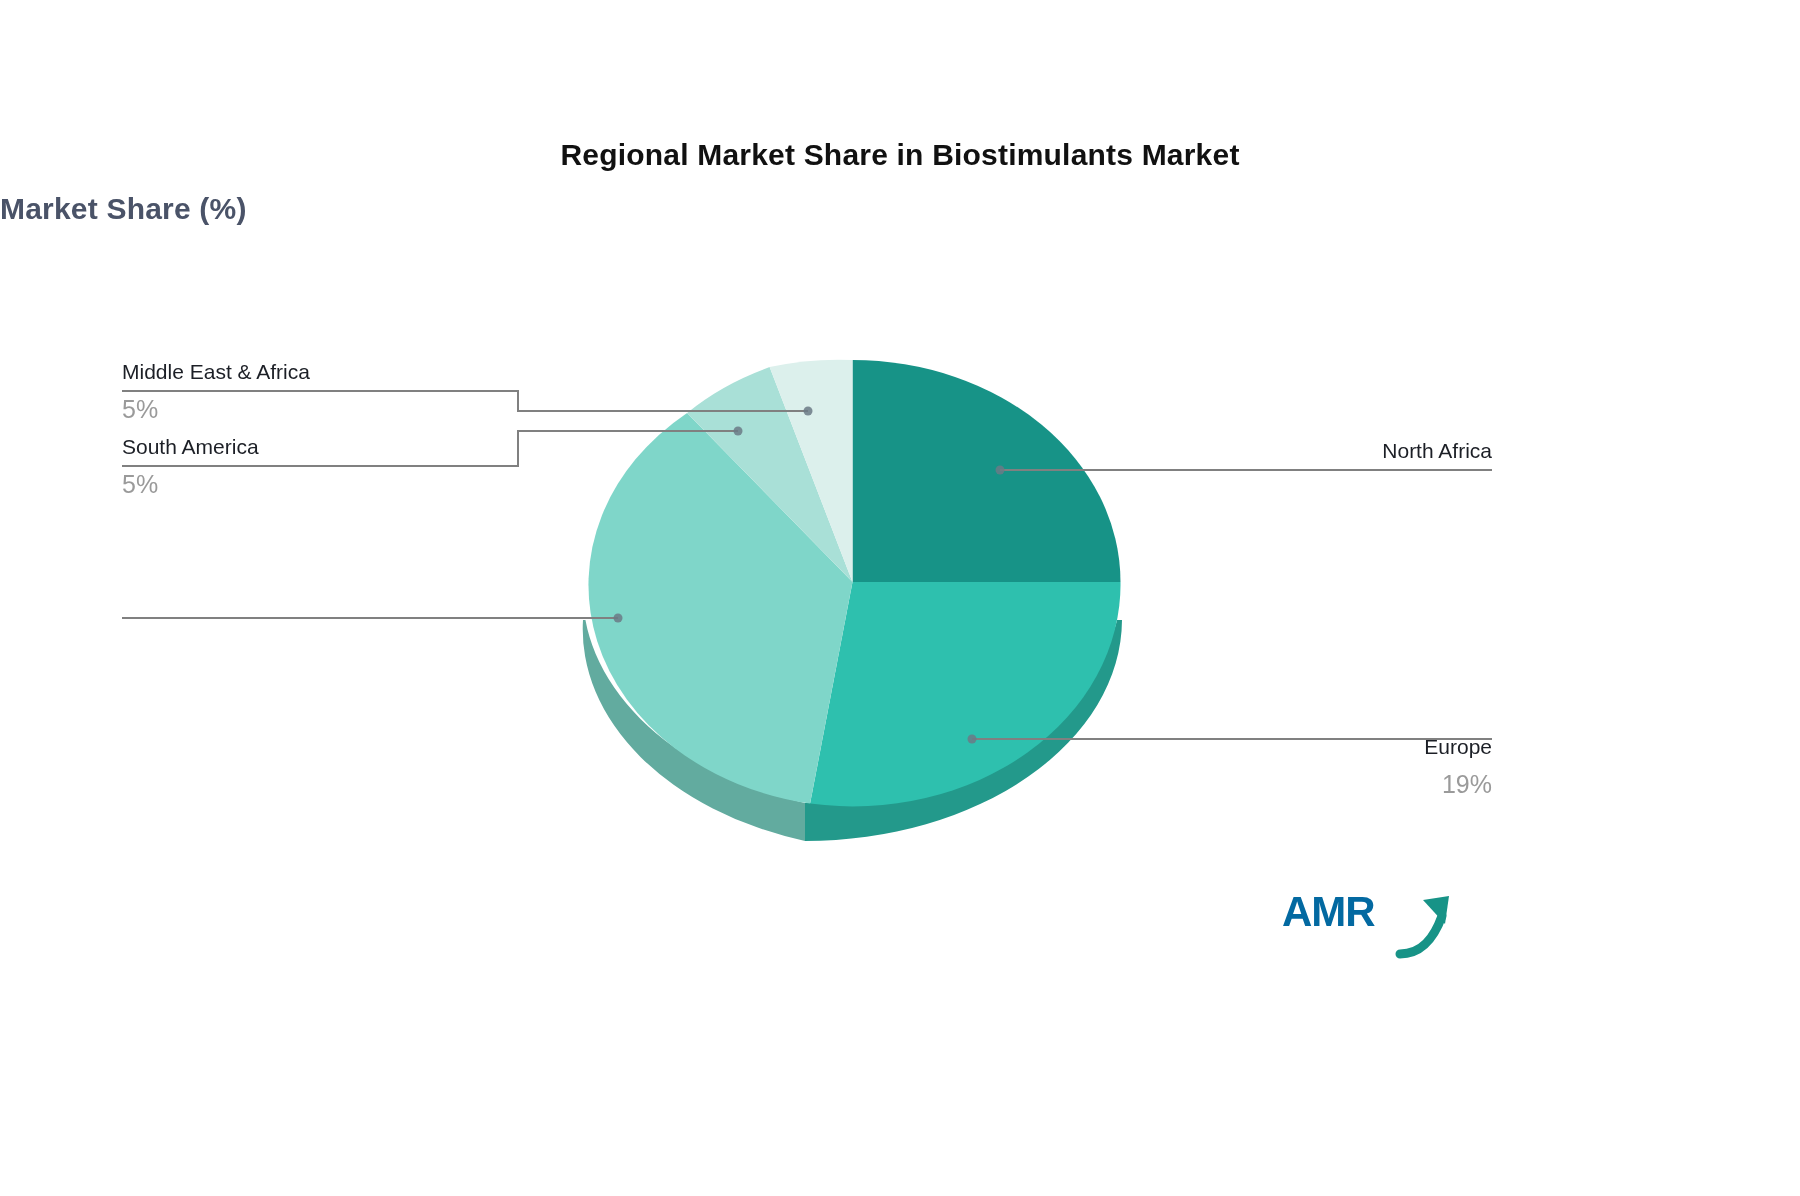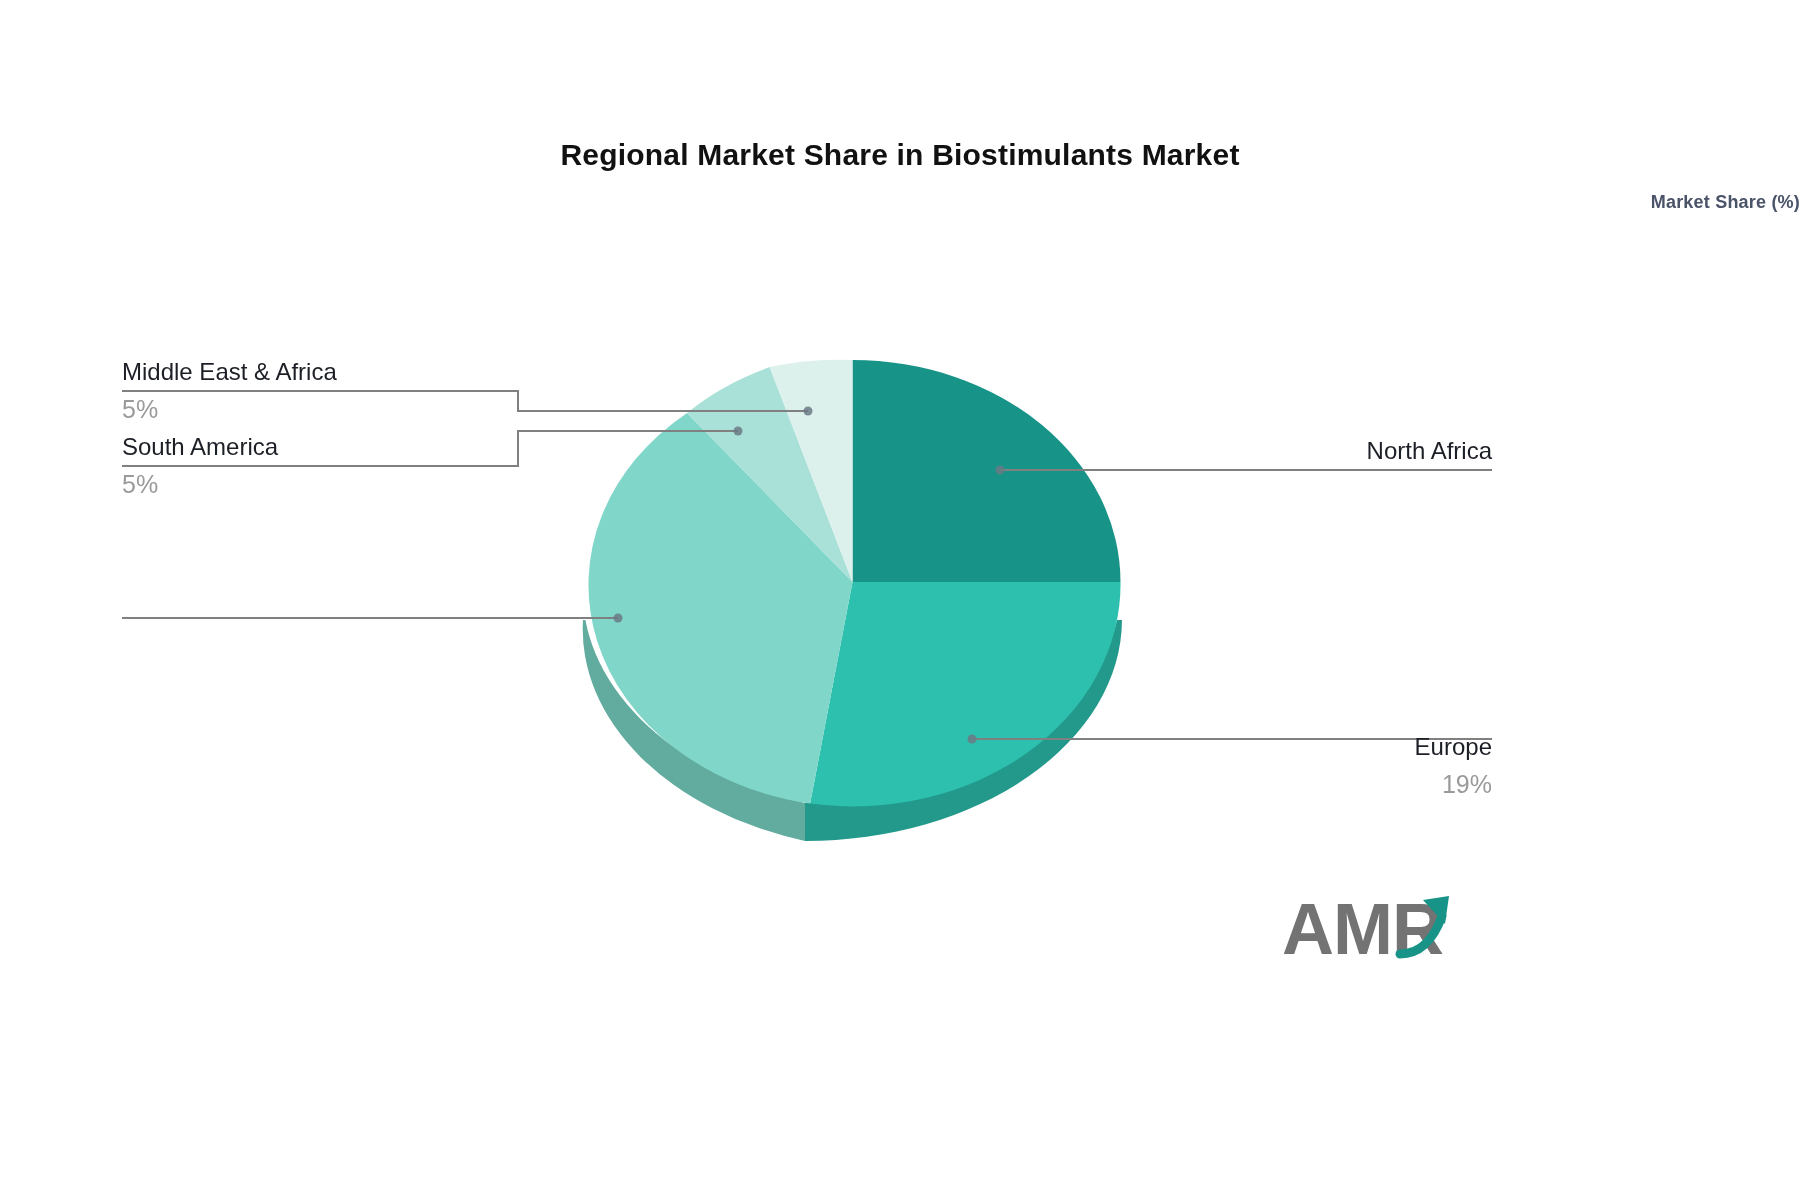--- a/index.html
+++ b/index.html
@@ -32,22 +32,22 @@
     font-size: 30px;
     font-weight: bold;
     color: #111111;
     letter-spacing: 0.2px;
   }
   .chart-subtitle {
     position: absolute;
     top: 192px;
     left: 0;
     width: 1800px;
-    text-align: right;
-    font-size: 18px;
+    text-align: left;
+    font-size: 30px;
     font-weight: bold;
     color: #4a5368;
     letter-spacing: 0.2px;
   }
 
   
   .pie-stage {
     position: absolute;
     left: 0;
     top: 0;
@@ -56,21 +56,21 @@
     pointer-events: none;
   }
   .pie-svg { position: absolute; left: 0; top: 0; }
 
   
   .callout {
     position: absolute;
     font-family: "Liberation Sans", sans-serif;
   }
   .callout .name {
-    font-size: 24px;
+    font-size: 21px;
     color: #1c1f26;
     line-height: 34px;
     white-space: nowrap;
   }
   .callout .value {
     font-size: 25px;
     color: #9a9a9a;
     line-height: 40px;
     white-space: nowrap;
   }
@@ -82,23 +82,23 @@
     position: absolute;
     left: 1282px;
     top: 880px;
     width: 200px;
     height: 90px;
   }
   .amr-text {
     position: absolute;
     left: 0;
     top: 8px;
-    font-size: 72px;
+    font-size: 42px;
     font-weight: bold;
-    color: #737373;
+    color: #0369a1;
     letter-spacing: -1px;
     font-family: "Liberation Sans", sans-serif;
   }
 </style>
 </head>
 <body>
 
 <div class="canvas">
 
   <div class="chart-title">Regional Market Share in Biostimulants Market</div>

